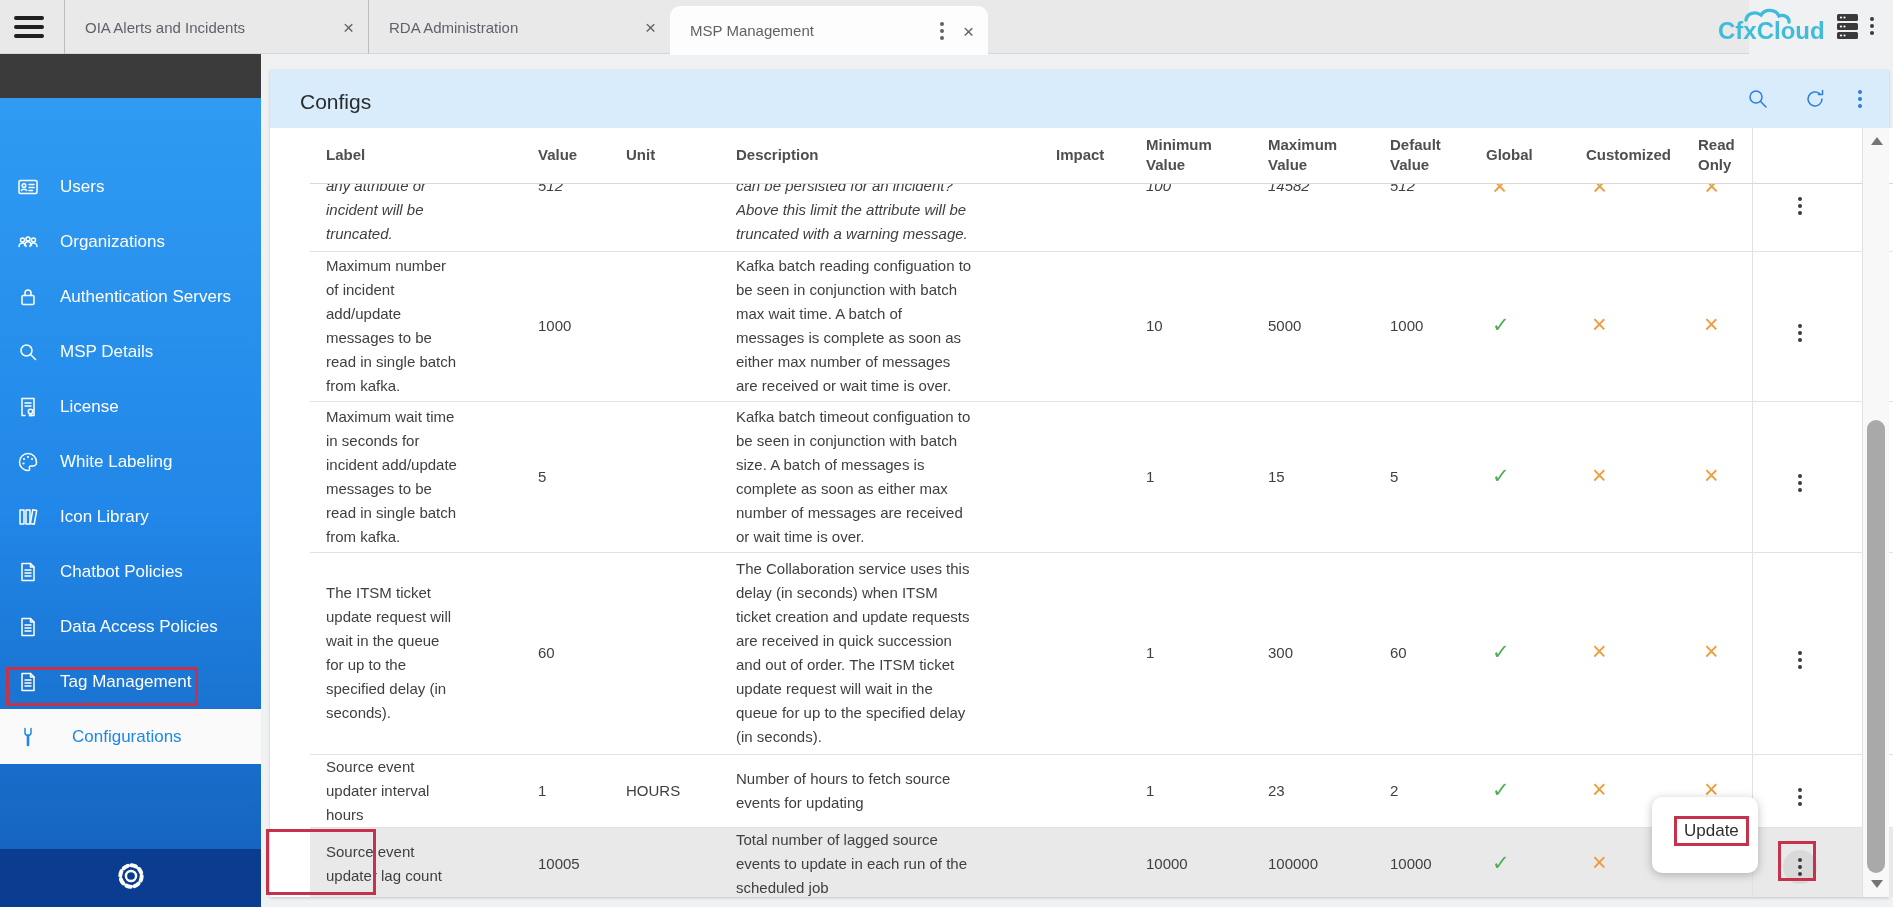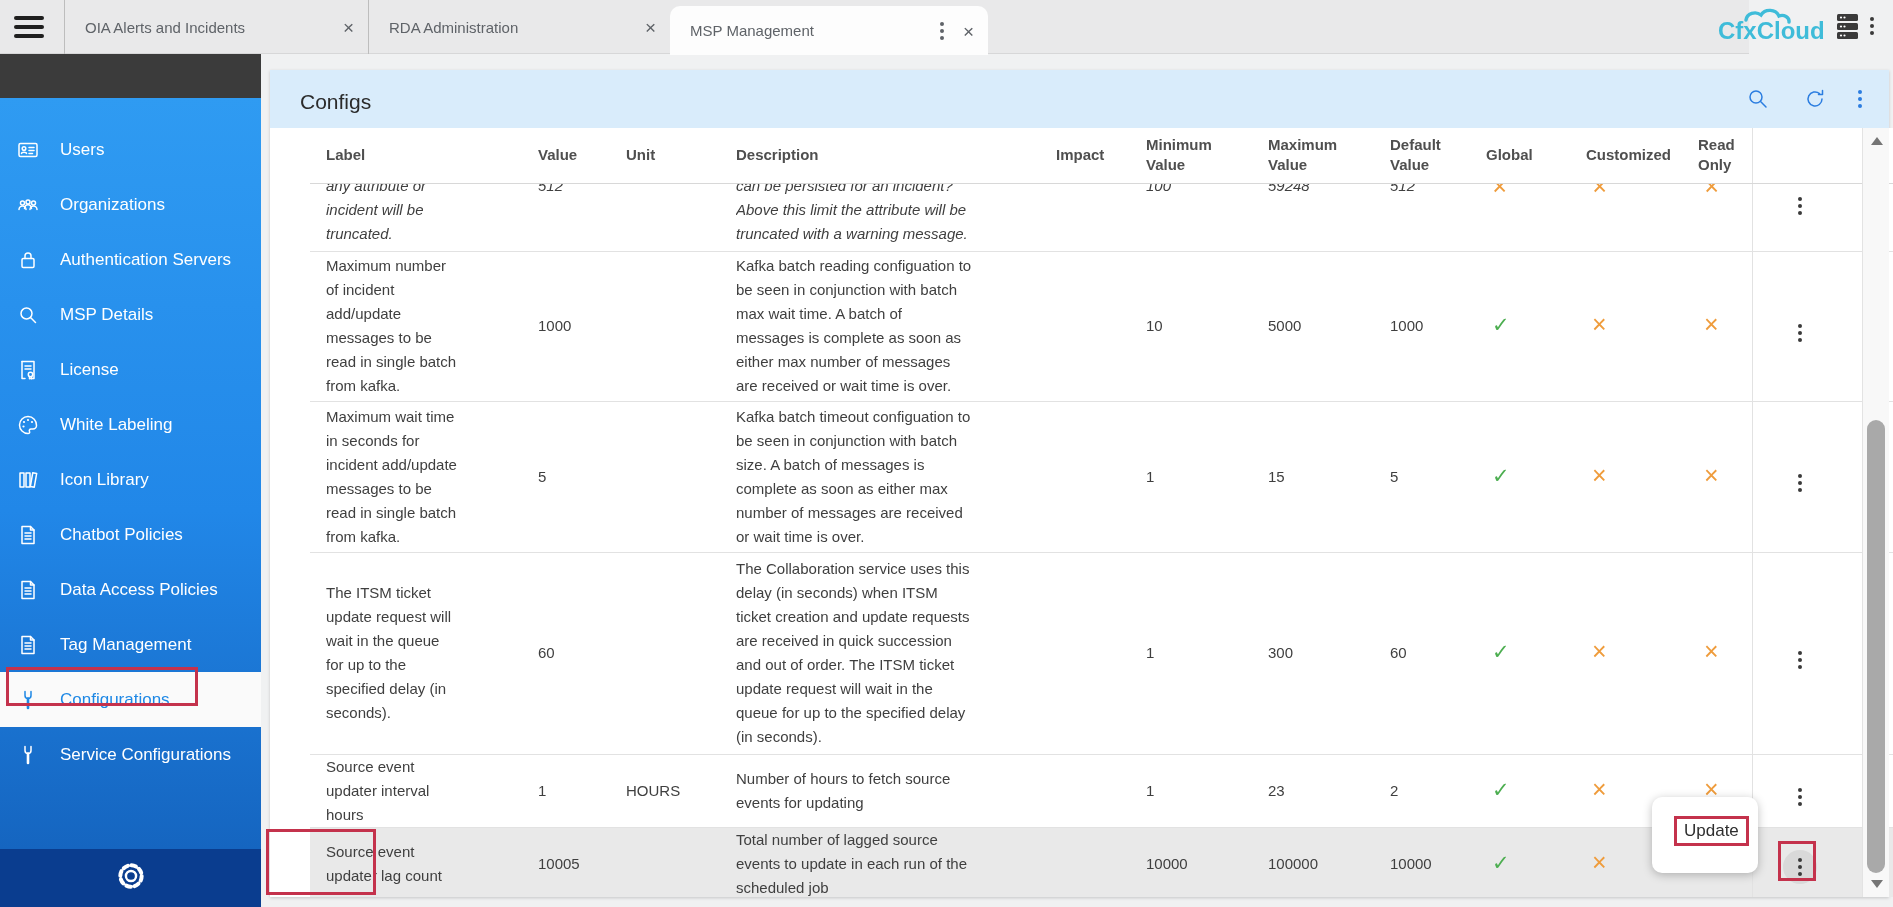--- a/index.html
+++ b/index.html
@@ -20,25 +20,25 @@
   .kebab { display:inline-flex; flex-direction:column; align-items:center; gap:3px; cursor:pointer; }
   .kebab i { width:4px; height:4px; border-radius:50%; background:currentColor; }
   .logo { position:absolute; left:1716px; top:7px; cursor:default; }
   .server-icon { position:absolute; left:1836px; top:13px; cursor:pointer; }
   .topbar-kebab { position:absolute; left:1870px; top:17px; color:#3a3a3a; }
 
   
   .dark-block { position:absolute; left:0; top:54px; width:261px; height:44px; background:#3b3b3b; }
   .sidebar { position:absolute; left:0; top:98px; width:261px; height:751px;
              background:linear-gradient(180deg,#2f9bf2 0%,#2187e8 55%,#1565c0 100%); }
-  .nav { padding-top:24px; }
+  .nav { padding-top:24px;margin-top:37px; }
   .nav-item { position:relative; height:55px; display:flex; align-items:center; padding-left:16px; color:#ffffff; cursor:pointer; }
   .nav-item .icon { width:24px; height:24px; flex:0 0 24px; }
   .nav-item .nlabel { margin-left:20px; font-size:17px; white-space:nowrap; }
-  .nav-item.selected { background:#fafafa; color:#1e88e5; }
+  .nav-item.selected { background:#fafafa; color:#1e88e5;gap:12px; }
   .sidebar-footer { position:absolute; left:0; top:849px; width:261px; height:58px; background:#0a3d8f; display:flex; align-items:center; justify-content:center; }
   svg.ic { fill:none; stroke:currentColor; stroke-width:1.5; stroke-linecap:round; stroke-linejoin:round; }
 
   
   .card { position:absolute; left:270px; top:70px; width:1619px; height:827px; background:#ffffff; box-shadow:0 1px 3px rgba(0,0,0,.18); }
   .card-header { position:absolute; left:0; top:0; width:1619px; height:58px; background:#d9ecfb; }
   .card-title { position:absolute; left:30px; top:20px; font-size:21px; color:#2b2b2b; }
   .hicon { position:absolute; top:17px; color:#2b7de0; cursor:pointer; }
   .ic-search { left:1476px; }
   .ic-refresh { left:1533px; }
@@ -237,27 +237,20 @@
               <path d="M9 10 h6 M9 13 h6 M9 16 h6"></path>
             </svg></span>
         <span class="nlabel">Tag Management</span>
       </div>
       <div class="nav-item selected">
         <span class="icon"><svg class="ic" width="24" height="24" viewBox="0 0 24 24">
               <path d="M9 3.5 v4 a3 3 0 0 0 6 0 v-4"></path>
               <path d="M12 10.5 V20" stroke-width="2.6"></path>
             </svg></span>
         <span class="nlabel">Configurations</span>
-      </div>
-      <div class="nav-item">
-        <span class="icon"><svg class="ic" width="24" height="24" viewBox="0 0 24 24">
-              <path d="M9 3.5 v4 a3 3 0 0 0 6 0 v-4"></path>
-              <path d="M12 10.5 V20" stroke-width="2.6"></path>
-            </svg></span>
-        <span class="nlabel">Service Configurations</span>
       </div>
 
     </div>
   </div>
 
   <div class="sidebar-footer">
     <span style="color:#fff;cursor:pointer;">
       <svg class="ic" width="32" height="32" viewBox="0 0 24 24">
           <circle cx="12" cy="12" r="8" stroke-width="3" stroke-dasharray="3.5 2.8"></circle>
           <circle cx="12" cy="12" r="3.8" stroke-width="1.8"></circle>
@@ -357,21 +350,21 @@
                   <span></span>
                 </div>
               </td>
             <td>
                 <div class="clip">
                   <span>100</span>
                 </div>
               </td>
             <td>
                 <div class="clip">
-                  <span>59248</span>
+                  <span>14582</span>
                 </div>
               </td>
             <td>
                 <div class="clip">
                   <span>512</span>
                 </div>
               </td>
             <td class="c-mark">
                 <div class="clip">
                   <span class="mark cross">×</span>

